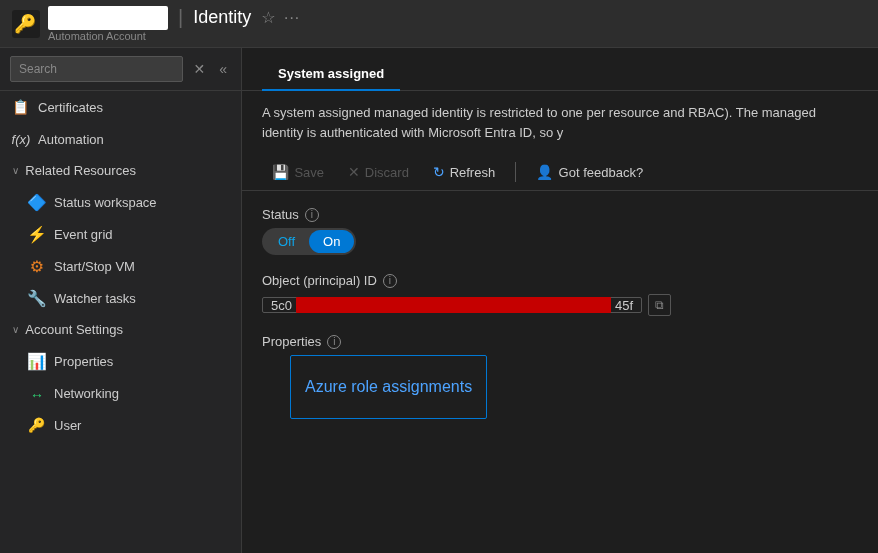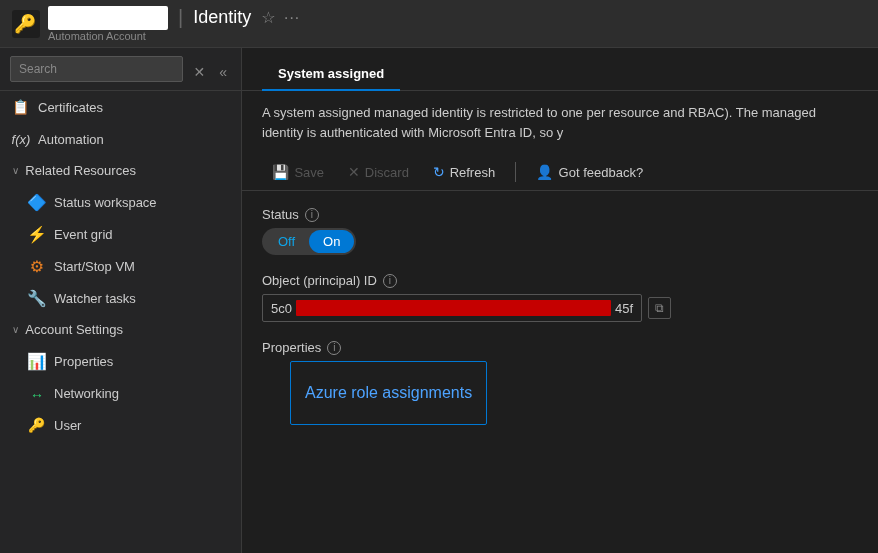--- a/index.html
+++ b/index.html
@@ -100,21 +100,21 @@
       width: 242px;
       background: #252526;
       display: flex;
       flex-direction: column;
       flex-shrink: 0;
       border-right: 1px solid #3a3a3a;
       overflow-y: auto;
     }
     .search-bar {
       display: flex;
-      align-items: flex-end;
+      align-items: center;
       padding: 8px 10px;
       gap: 6px;
       border-bottom: 1px solid #3a3a3a;
       flex-shrink: 0;
     }
     .search-input {
       background: #3c3c3c;
       border: 1px solid #555;
       border-radius: 2px;
       color: #ccc;
@@ -314,21 +314,21 @@
     .object-id-input {
       display: flex;
       align-items: center;
       background: #1e1e1e;
       border: 1px solid #555;
       border-radius: 2px;
       padding: 4px 8px;
       width: 380px;
       font-size: 13px;
       color: #ccc;
-      height: 28px;
+      height: 16px;
     }
     .object-id-prefix { color: #ccc; flex-shrink: 0; }
     .object-id-redacted {
       background: #c50000;
       flex: 1;
       height: 16px;
       margin: 0 4px;
       border-radius: 1px;
     }
     .object-id-suffix { color: #ccc; flex-shrink: 0; }

